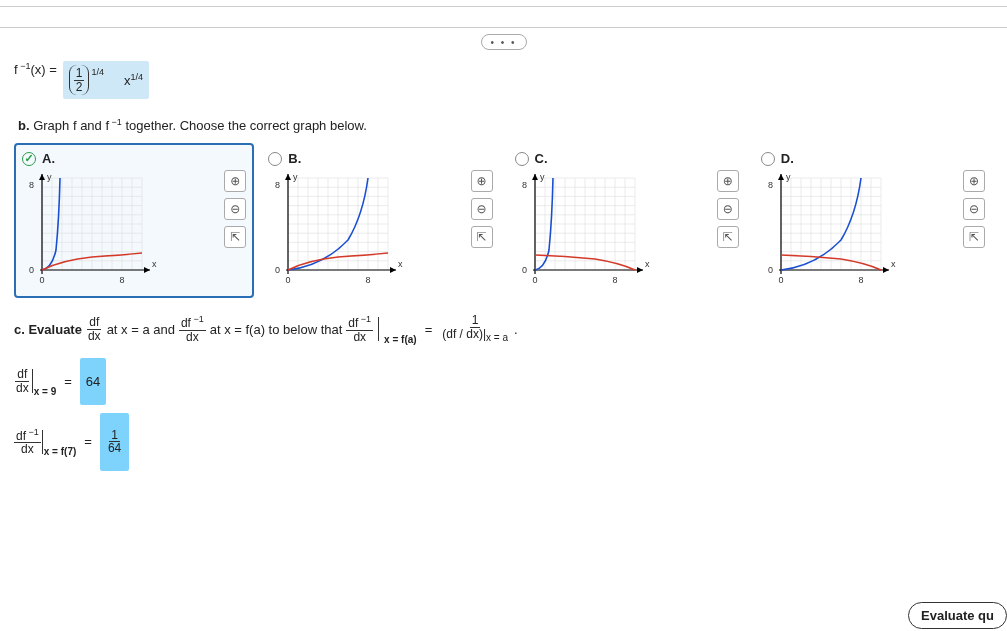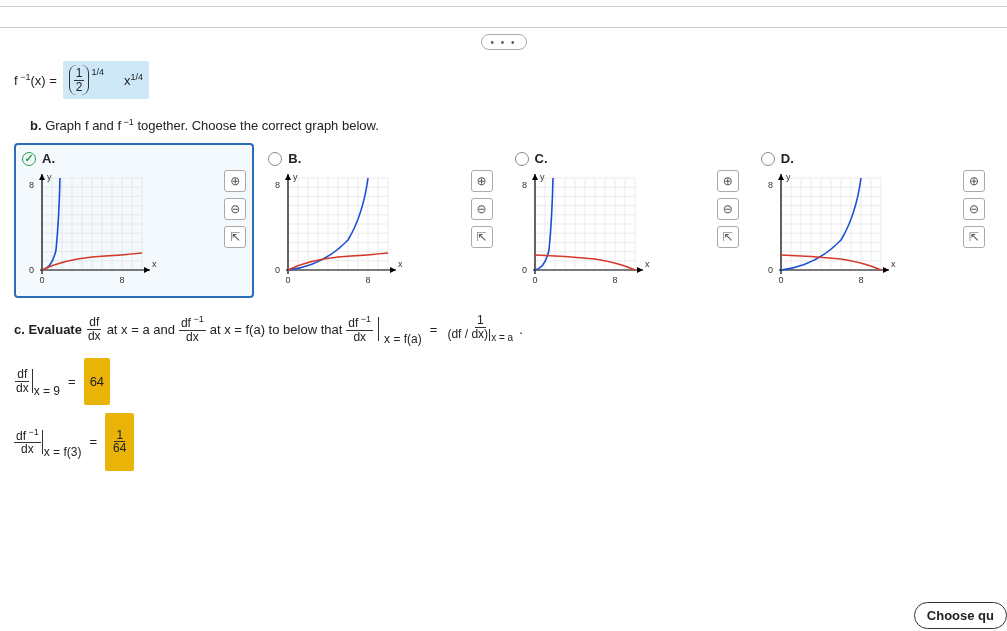--- a/index.html
+++ b/index.html
@@ -9,31 +9,31 @@
     font-size: 13px;
     color: #222;
     background: #fff;
     width: 1007px;
   }
   .rule { border-top: 1px solid #ccc; margin: 6px 0; }
   .content { padding: 4px 14px; }
   .intro { margin: 8px 0 10px 0; }
   .func-def { margin: 0 0 10px 24px; }
   sup { font-size: 9px; vertical-align: super; }
-  .inv-expr { display: flex; align-items: center; margin: 14px 0 18px 0; }
+  .inv-expr { display: flex; margin: 14px 0 18px 0; }
   .highlight { background: #cfe8f7; display: inline-flex; align-items: center; padding: 4px 6px; border-radius: 2px; }
   .paren-frac {
     display: inline-flex; align-items: center;
     border-left: 1.5px solid #333; border-right: 1.5px solid #333;
     border-radius: 8px; padding: 0 4px; height: 30px;
   }
   .frac { display: inline-flex; flex-direction: column; align-items: center; line-height: 1.05; font-size: 12px; }
   .frac .num { border-bottom: 1px solid #333; padding: 0 2px; }
   .frac .den { padding: 0 2px; }
-  .part-b { margin: 6px 0 10px 16px; }
+  .part-b { margin: 6px 0 10px 4px; }
   .options { display: flex; gap: 6px; margin-bottom: 16px; }
   .opt { flex: 1; border: 2px solid transparent; border-radius: 4px; padding: 6px; position: relative; }
   .opt.selected { border-color: #2a6fb5; background: #f4f9fd; }
   .opt-head { display: flex; align-items: center; gap: 6px; margin-bottom: 4px; }
   .radio {
     width: 14px; height: 14px; border: 1.5px solid #888; border-radius: 50%;
     display: inline-flex; align-items: center; justify-content: center;
   }
   .radio.checked { border-color: #2a9d4a; }
   .radio.checked::after {
@@ -42,23 +42,23 @@
   .graph-box { position: relative; height: 120px; }
   .btns { position: absolute; right: 0; top: 0; display: flex; flex-direction: column; gap: 6px; }
   .iconbtn {
     width: 22px; height: 22px; border: 1px solid #aaa; border-radius: 3px; background: #fff;
     display: flex; align-items: center; justify-content: center; font-size: 12px; color: #555;
     cursor: pointer;
   }
   svg.graph { width: 140px; height: 118px; }
   .part-c { display: flex; align-items: center; flex-wrap: wrap; gap: 4px; margin: 10px 0 14px 0; }
   .vbar { border-left: 1.2px solid #333; height: 24px; margin-left: 1px; }
-  .sub-below { font-size: 12px; position: relative; top: 10px; margin-left: 1px; }
+  .sub-below { font-size: 10px; position: relative; top: 10px; margin-left: 1px; font-weight: bold; }
   .eval-row { display: flex; align-items: center; margin: 8px 0; min-height: 32px; }
-  .ans-box { background: #eab308; border-radius: 2px; padding: 16px 6px; display: inline-flex; align-items: center; min-width: 26px; justify-content: center; }
+  .ans-box { background: #7dd3fc; border-radius: 2px; padding: 16px 6px; display: inline-flex; align-items: center; min-width: 26px; justify-content: center; }
   .ellipsis-pill {
     position: absolute; left: 50%; transform: translateX(-50%);
     width: 46px; height: 16px; border: 1px solid #aaa; border-radius: 10px;
     background: #fff; display: flex; align-items: center; justify-content: center;
     font-size: 10px; letter-spacing: 2px; color: #555; cursor: pointer;
   }
   .rule-wrap { position: relative; height: 16px; }
   .similar {
     position: absolute; right: 0; bottom: 8px;
     border: 1.5px solid #333; border-radius: 16px; padding: 5px 12px;
@@ -323,27 +323,27 @@
     <span style="margin:0 8px">=</span>
     <span class="ans-box">64</span>
   </div>
 
   <div class="eval-row">
     <span class="frac">
       <span class="num">df<sup>&nbsp;−1</sup></span>
       <span class="den">dx</span>
     </span>
     <span class="vbar"></span>
-    <span class="sub-below">x = f(3)</span>
+    <span class="sub-below">x = f(7)</span>
     <span style="margin:0 8px">=</span>
     <span class="ans-box">
       <span class="frac">
         <span class="num">1</span>
         <span class="den">64</span>
       </span>
     </span>
   </div>
 
 </div>
 
-<div class="similar">Choose qu</div>
+<div class="similar">Evaluate qu</div>
 
 </div>
 
 </body></html>

